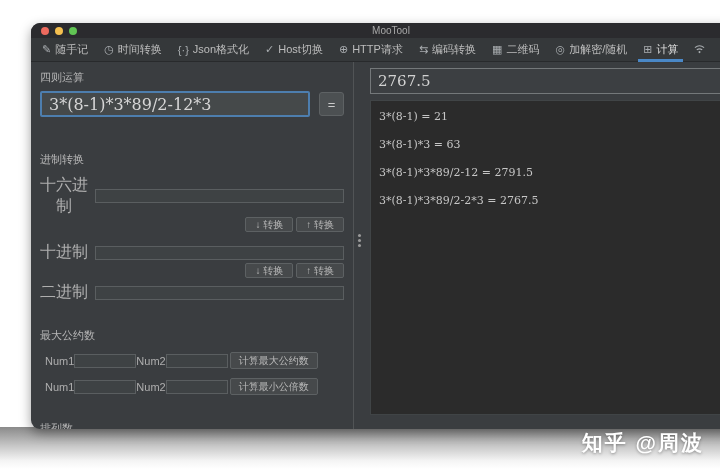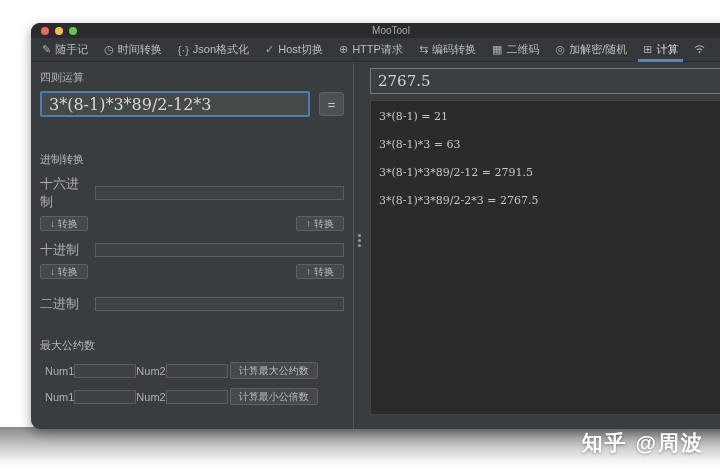--- a/index.html
+++ b/index.html
@@ -36,24 +36,24 @@
   .left { width:322px; padding:0 9px; position:relative; overflow:hidden; }
   .sec { font-size:11px; color:#b6b6b6; }
   .sec.arith { margin-top:8px; }
   .arith-row { display:flex; align-items:center; gap:9px; margin-top:6px; }
   .arith-input { flex:1; height:26px; background:#45494a; border:2px solid #4d7eae; border-radius:2px;
     color:#d6d6d6; font-family:"DejaVu Serif","Liberation Serif",serif; font-size:16px; padding:0 7px; outline:none; }
   .eq-btn { width:25px; height:24px; background:#4c5052; border:1px solid #5e6264; border-radius:3px;
     color:#cccccc; font-size:13px; line-height:1; }
   .sec.base { margin-top:35px; }
   .base-row { display:flex; align-items:center; gap:7px; }
-  .base-row.r1 { margin-top:8px; } .base-row.r2 { margin-top:10px; } .base-row.r3 { margin-top:16px; }
-  .base-label { width:48px; text-align:left; font-size:13px; color:#aeaeae;font-family:Liberation Mono, monospace; }
+  .base-row.r1 { margin-top:8px; } .base-row.r2 { margin-top:10px; } .base-row.r3 { margin-top:4px; }
+  .base-label { width:48px; text-align:center; font-size:16px; color:#aeaeae;font-family:Liberation Mono, monospace; }
   .slim-input { flex:1; height:14px; background:#3e4244; border:1px solid #5a5e60; }
-  .convert-row { display:flex; justify-content:space-between; gap:16px; margin-top:5px; }
+  .convert-row { display:flex; justify-content:flex-end; gap:3px; }
   .sbtn { height:15px; background:#46494b; border:1px solid #5d6163; border-radius:2px;
     color:#b8b8b8; font-size:10px; padding:0 9px; display:flex; align-items:center; white-space:nowrap; }
   .sec.gcd { margin-top:25px; } .sec.lcm { margin-top:21px; } .sec.perm { margin-top:26px; }
   .num-row { display:flex; align-items:center; gap:0; margin-top:9px; padding-left:5px; font-size:11px; color:#aeaeae; }
   .num-input { width:62px; height:14px; background:#3e4244; border:1px solid #5a5e60; }
   .calc-btn { height:17px; background:#46494b; border:1px solid #5d6163; border-radius:2px;
     color:#b8b8b8; font-size:10px; padding:0 8px; margin-left:2px; white-space:nowrap; }
 
   
   .splitter { width:11px; border-left:1px solid #515456; display:flex; flex-direction:column; align-items:center; }

